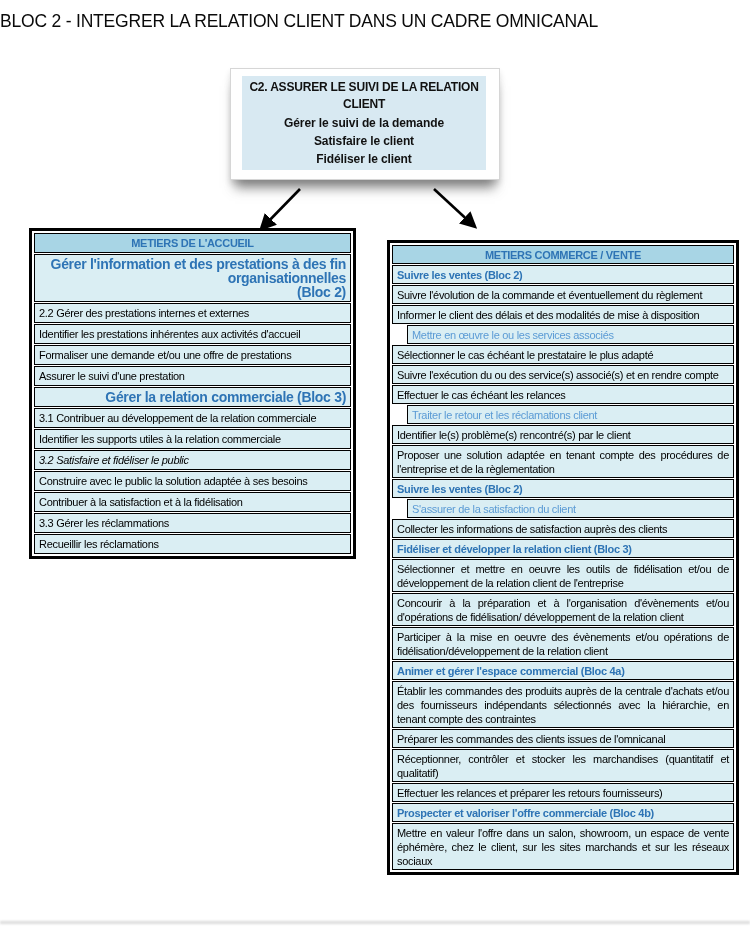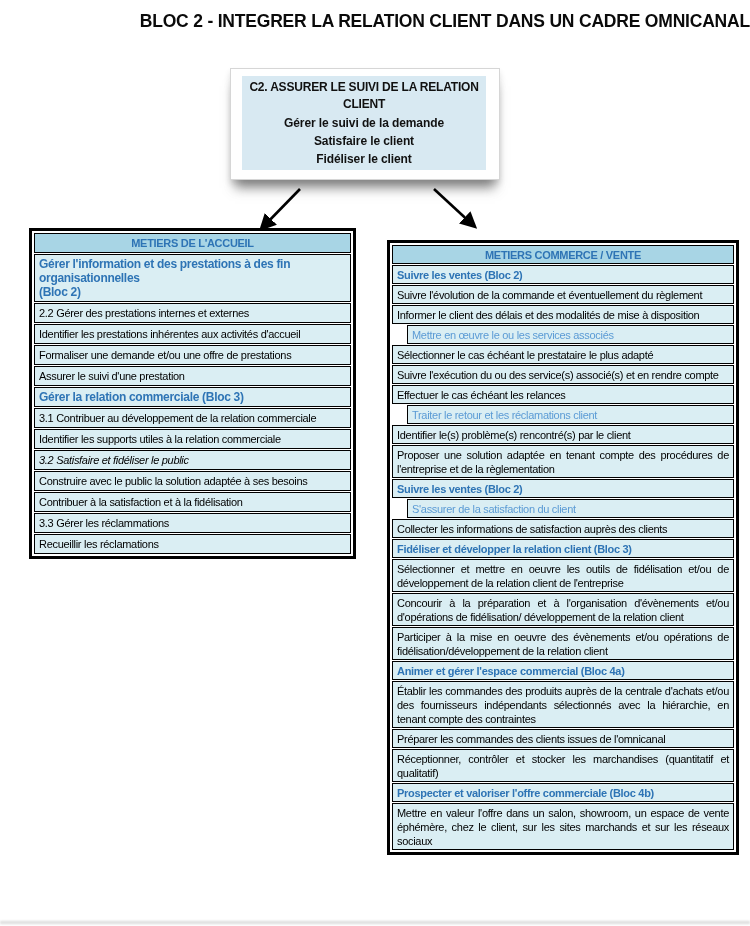--- a/index.html
+++ b/index.html
@@ -15,22 +15,22 @@
   .page{
     position:relative;
     width:750px;height:926px;
     background:#ffffff;
     overflow:hidden;
     font-family:"Liberation Sans","DejaVu Sans",sans-serif;
     color:#000;
   }
   .title{
     position:absolute;top:11px;left:0;width:100%;
-    text-align:right;
-    font-size:17.5px;font-weight:bold;color:#0a0a0a;
+    text-align:left;
+    font-size:17.5px;font-weight:normal;color:#0a0a0a;
     letter-spacing:-0.2px;
   }
   
   .card{
     position:absolute;left:230px;top:68px;width:270px;height:112px;
     background:#ffffff;
     border:1px solid #d6d6d6;
     box-shadow:0 13px 11px -5px rgba(70,70,70,0.62), 0 4px 6px rgba(0,0,0,0.12);
   }
   .card-inner{
@@ -73,22 +73,22 @@
     background:var(--header-bg);
     color:var(--category-blue);
     font-weight:bold;
     text-align:center;
   }
   .row.item{text-align:justify;}
   .row.item-italic{font-style:italic;}
   .row.category-center{
     color:var(--category-blue);
     font-weight:bold;
-    text-align:left;
-    font-size:12px;
+    text-align:right;
+    font-size:14px;
     letter-spacing:-0.3px;
     white-space:pre-line;
   }
   .row.category-bold{
     color:var(--category-blue);
     font-weight:bold;
   }
   .row.category-light{
     color:var(--category-light-blue);
     margin-left:16px;
@@ -161,20 +161,21 @@
         <div class="row category-light">S'assurer de la satisfaction du client</div>
         <div class="row item">Collecter les informations de satisfaction auprès des clients</div>
         <div class="row category-bold">Fidéliser et développer la relation client (Bloc 3)</div>
         <div class="row item">Sélectionner et mettre en oeuvre les outils de fidélisation et/ou de développement de la relation client de l'entreprise</div>
         <div class="row item">Concourir à la préparation et à l'organisation d'évènements et/ou d'opérations de fidélisation/ développement de la relation client</div>
         <div class="row item">Participer à la mise en oeuvre des évènements et/ou opérations de fidélisation/développement de la relation client</div>
         <div class="row category-bold">Animer et gérer l'espace commercial (Bloc 4a)</div>
         <div class="row item">Établir les commandes des produits auprès de la centrale d'achats et/ou des fournisseurs indépendants  sélectionnés avec la hiérarchie, en tenant compte des contraintes</div>
         <div class="row item">Préparer les commandes des clients issues de l'omnicanal</div>
         <div class="row item">Réceptionner, contrôler et stocker les marchandises (quantitatif et qualitatif)</div>
+        <div class="row item">Effectuer les relances et préparer les retours fournisseurs)</div>
         <div class="row category-bold">Prospecter et valoriser l'offre commerciale (Bloc 4b)</div>
         <div class="row item">Mettre en valeur l'offre dans un salon, showroom, un espace de vente éphémère, chez le client, sur les sites marchands et sur les réseaux sociaux</div>
       </div>
   </div>
 
   <div class="bottom-shadow"></div>
 
 </div>
 
 </body></html>

